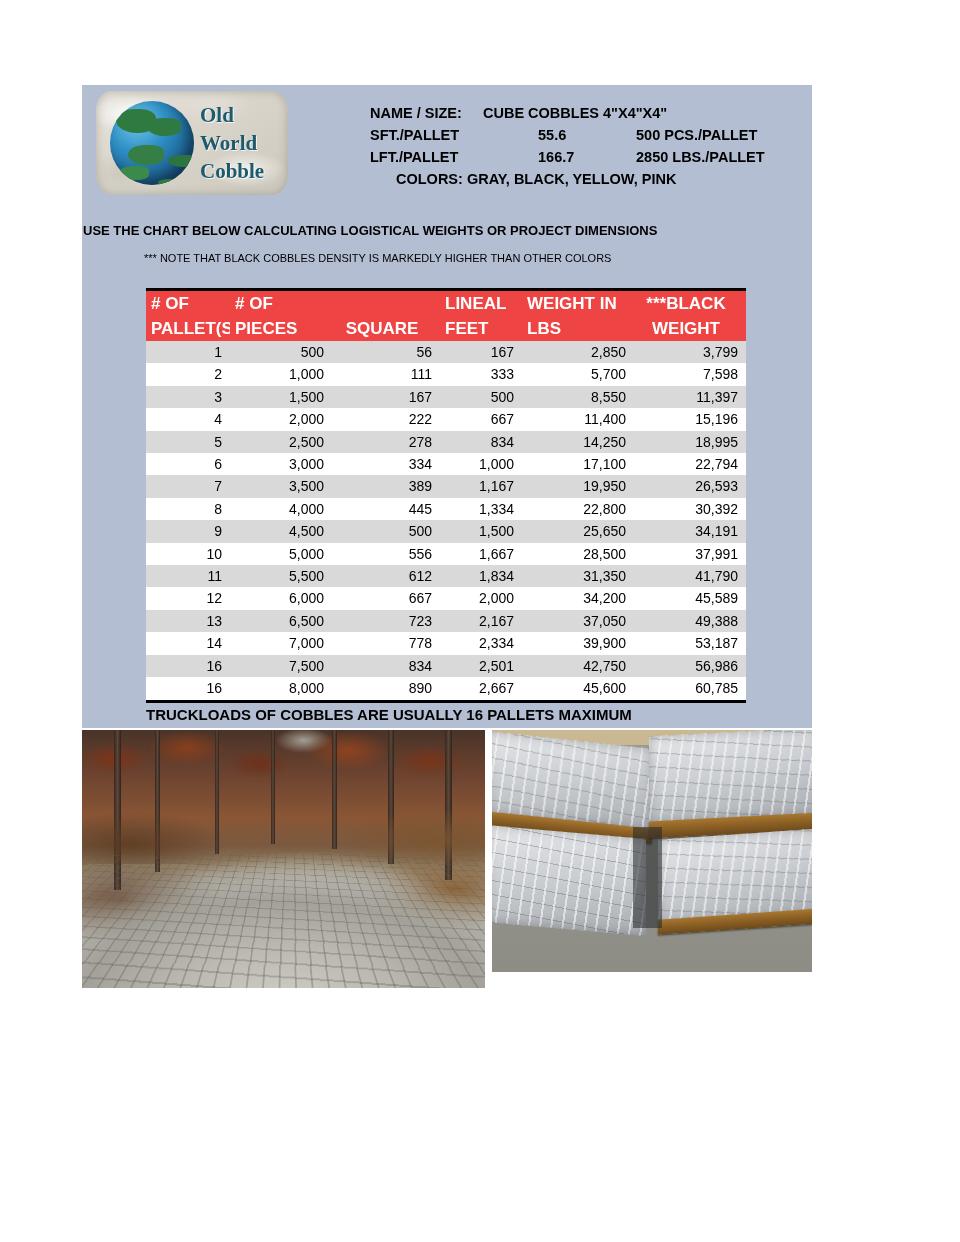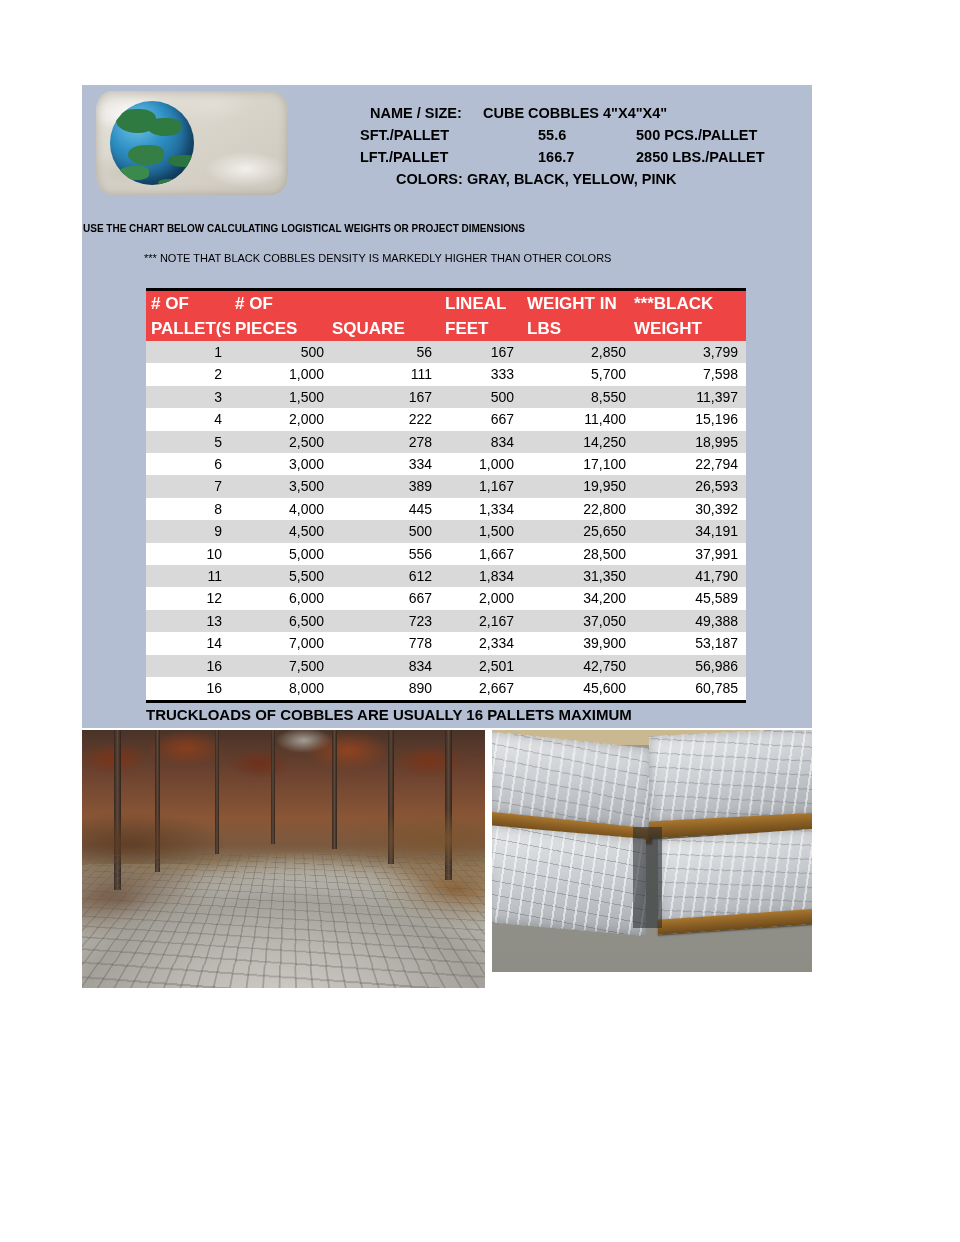--- a/index.html
+++ b/index.html
@@ -103,33 +103,33 @@
     position: absolute;
     left: 248px;
     top: 17px;
     width: 460px;
     color: #000000;
     font-weight: bold;
     font-size: 14.5px;
     line-height: 22px;
   }
   #spec .row { position: relative; height: 22px; white-space: nowrap; margin-left: 28px; }
-  #spec .lbl { position: absolute; left: 2px; }
+  #spec .lbl { position: absolute; left: 12px; }
   #spec .name { position: absolute; left: 12px; }
   #spec .mid { position: absolute; left: 180px; }
   #spec .right { position: absolute; left: 278px; }
   #spec .colors { position: absolute; left: 38px; }
 
   
   #instr-main {
     position: absolute;
     left: 1px;
     top: 138px;
     font-weight: bold;
-    font-size: 10px;
+    font-size: 13px;
     color: #000000;
     white-space: nowrap;
   }
   #instr-note {
     position: absolute;
     left: 62px;
     top: 167px;
     font-size: 11px;
     color: #000000;
     white-space: nowrap;
@@ -165,21 +165,21 @@
     line-height: 25px;
     overflow: hidden;
   }
   thead th .h2 {
     display: block;
     height: 25px;
     line-height: 25px;
     overflow: hidden;
   }
   thead th.left-al { text-align: left; padding-left: 5px; }
-  thead th.right-al { text-align: left; padding-right: 8px; }
+  thead th.right-al { text-align: center; padding-right: 8px; }
   tbody td {
     font-size: 14px;
     color: #000000;
     height: 22.4px;
     padding: 0 8px 0 0;
     text-align: right;
     border: none;
     line-height: 22.4px;
   }
   tbody tr.odd td { background: #d9d9d9; }
@@ -291,20 +291,25 @@
   }
 </style>
 </head>
 <body>
 
 <div id="panel">
 
   <div id="logo">
     <div class="logo-stone"></div>
     <div class="logo-globe"></div>
+    <div class="logo-words">
+      <div>Old</div>
+      <div>World</div>
+      <div>Cobble</div>
+    </div>
   </div>
 
   <div id="spec">
     <div class="row">
       <span class="name">NAME / SIZE:</span>
       <span class="mid" style="left:125px">CUBE COBBLES 4"X4"X4"</span>
     </div>
     <div class="row">
       <span class="lbl">SFT./PALLET</span>
       <span class="mid">55.6</span>

